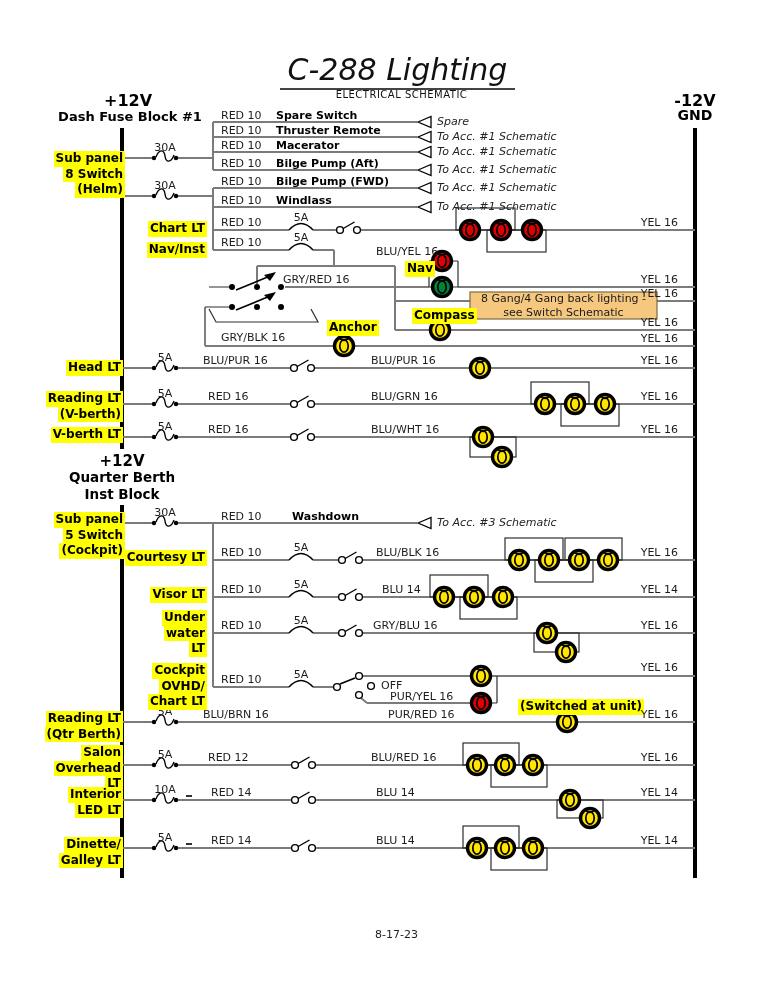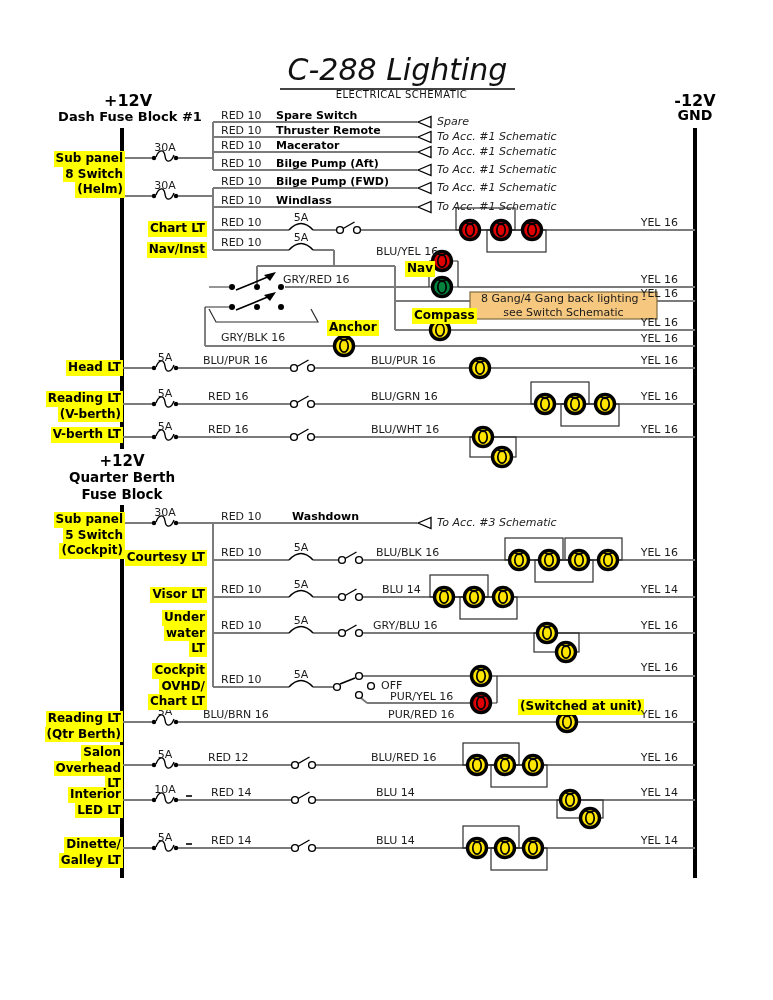--- a/index.html
+++ b/index.html
@@ -347,21 +347,21 @@
 
 <div class="hlgroup" style="right:650px;top:427px;">
       <span class="hl">V-berth LT</span>
     </div>
 <div class="lbl" style="left:208px;top:423px;">RED 16</div>
 <div class="lbl" style="left:371px;top:423px;">BLU/WHT 16</div>
 <div class="lbl rt" style="left:598px;top:423px;width:80px;">YEL 16</div>
 
 <div class="lbl b ctr" style="left:52px;top:452px;width:140px;font-size:15px;">+12V</div>
 <div class="lbl b ctr" style="left:32px;top:469px;width:180px;font-size:13.5px;">Quarter Berth</div>
-<div class="lbl b ctr" style="left:32px;top:486px;width:180px;font-size:13.5px;">Fuse Block</div>
+<div class="lbl b ctr" style="left:32px;top:486px;width:180px;font-size:13.5px;">Inst Block</div>
 <div class="hlgroup" style="right:648px;top:512px;">
   <span class="hl">Sub panel</span>
   <span class="hl">5 Switch</span>
   <span class="hl">(Cockpit)</span>
 </div>
 
 <div class="lbl" style="left:221px;top:510px;">RED 10</div>
 <div class="lbl b" style="left:292px;top:510px;">Washdown</div>
 <div class="lbl i" style="left:437px;top:516px;">To Acc. #3 Schematic</div>
 
@@ -427,14 +427,15 @@
 <div class="lbl rt" style="left:598px;top:786px;width:80px;">YEL 14</div>
 
 <div class="hlgroup" style="right:650px;top:837px;">
   <span class="hl">Dinette/</span>
   <span class="hl">Galley LT</span>
 </div>
 <div class="lbl" style="left:211px;top:834px;">RED 14</div>
 <div class="lbl" style="left:376px;top:834px;">BLU 14</div>
 <div class="lbl rt" style="left:598px;top:834px;width:80px;">YEL 14</div>
 
+<div class="datestamp">8-17-23</div>
 
 </div>
 
 </body></html>

